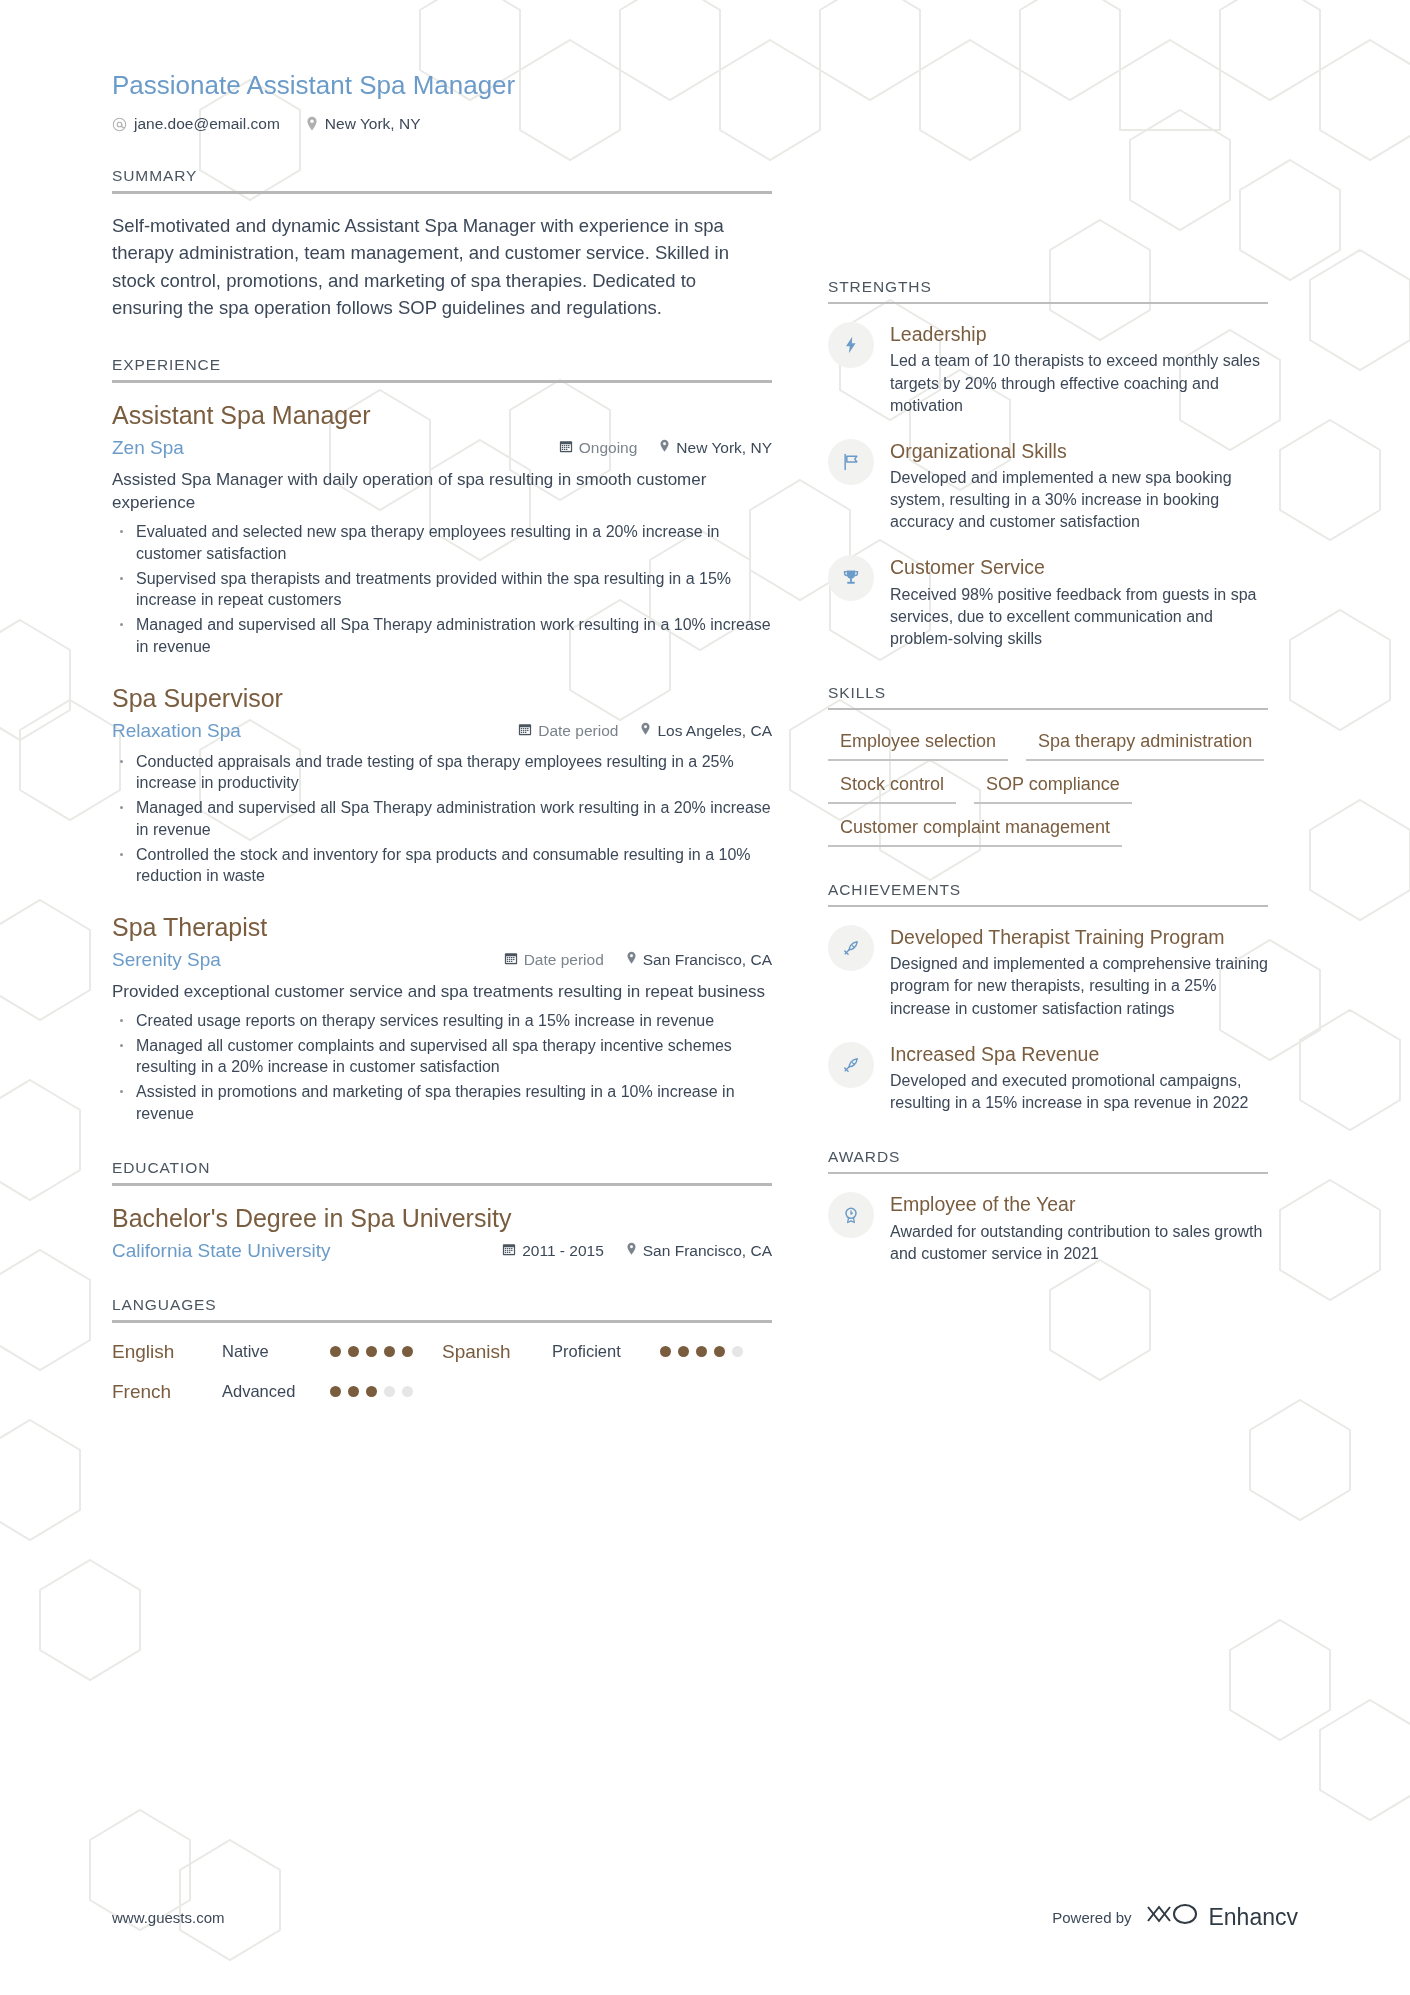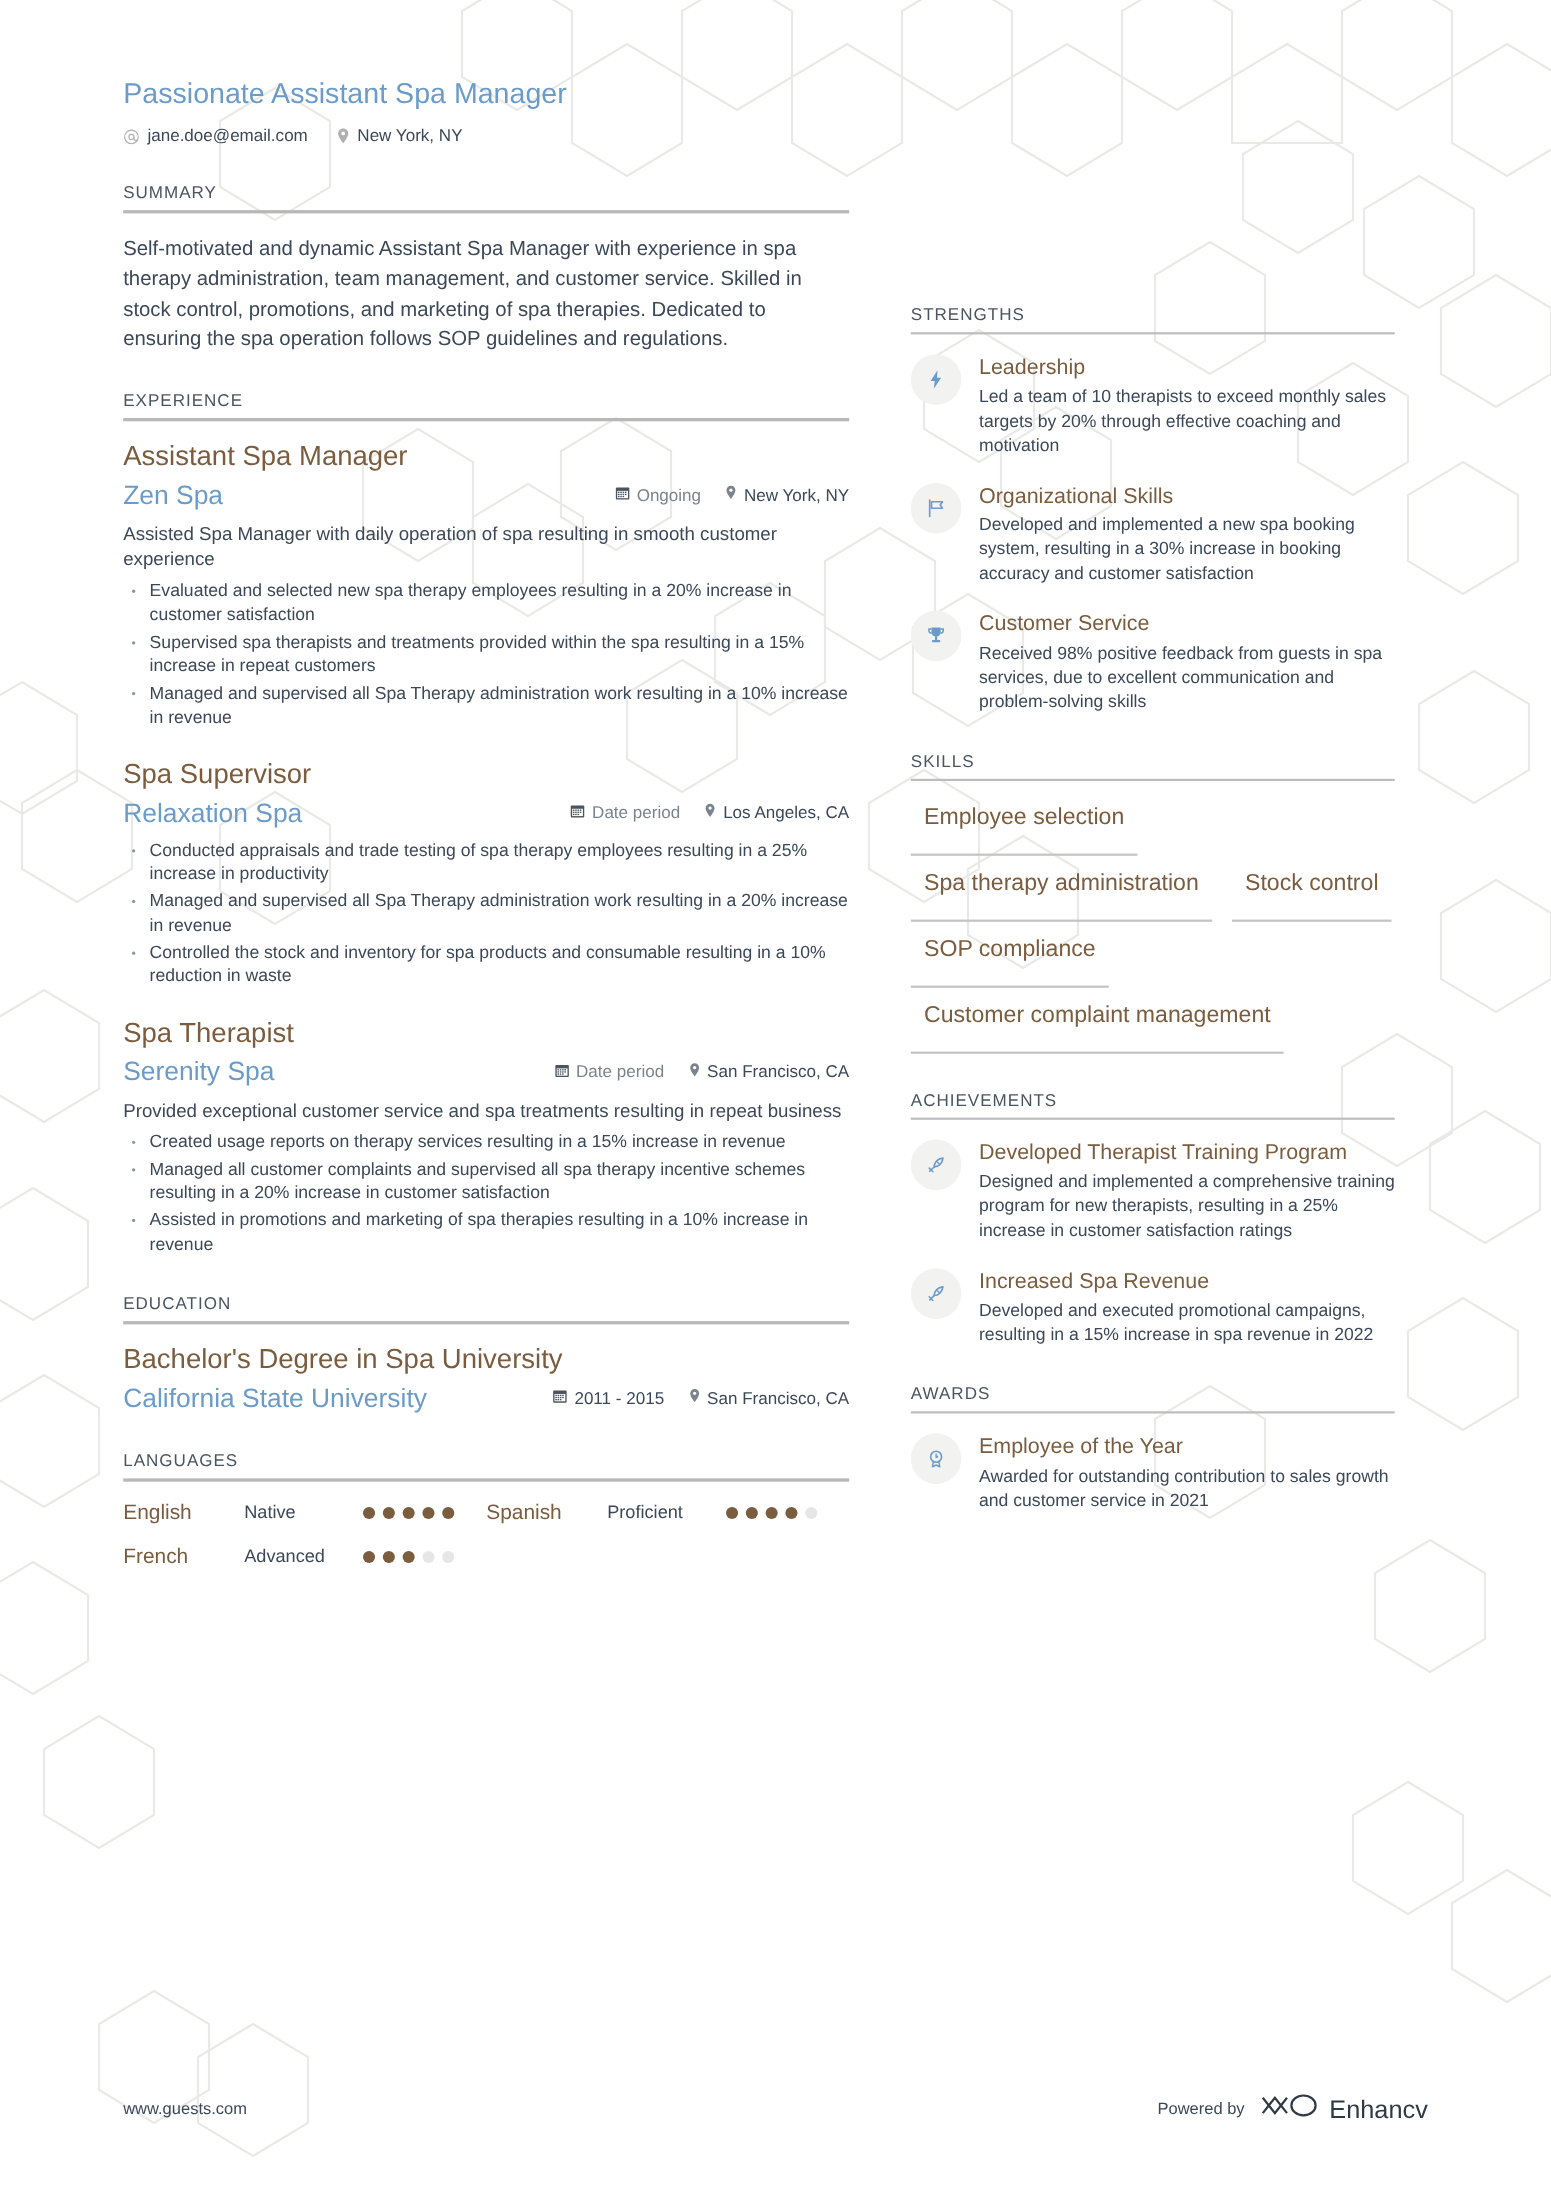--- a/index.html
+++ b/index.html
@@ -90,21 +90,21 @@
     color: #7a5c3e;
     font-weight: normal;
     margin-bottom: 7px;
   }
   .job-meta {
     display: flex;
     align-items: center;
     font-size: 17px;
     margin-bottom: 9px;
   }
-  .job-company { color: #6b9bc9; font-size: 24px; flex: 1; }
+  .job-company { color: #6b9bc9; font-size: 19px; flex: 1; }
   .meta-chip {
     display: flex;
     align-items: center;
     gap: 6px;
     color: #7b838c;
     font-size: 15.5px;
     margin-left: 22px;
     white-space: nowrap;
   }
   .meta-chip.dark { color: #3c4858; }
@@ -195,23 +195,23 @@
     color: #3c4858;
   }
 
   
   .pills {
     display: flex;
     flex-wrap: wrap;
     gap: 10px 18px;
   }
   .pill {
-    font-size: 21px;
+    font-size: 18px;
     color: #7a5c3e;
-    padding: 3px 12px 21px 12px;
+    padding: 3px 12px 7px 12px;
     border-bottom: 2px solid #c4c4c4;
     white-space: nowrap;
   }
 
   
   .footer {
     position: absolute;
     left: 112px;
     right: 112px;
     bottom: 62px;

